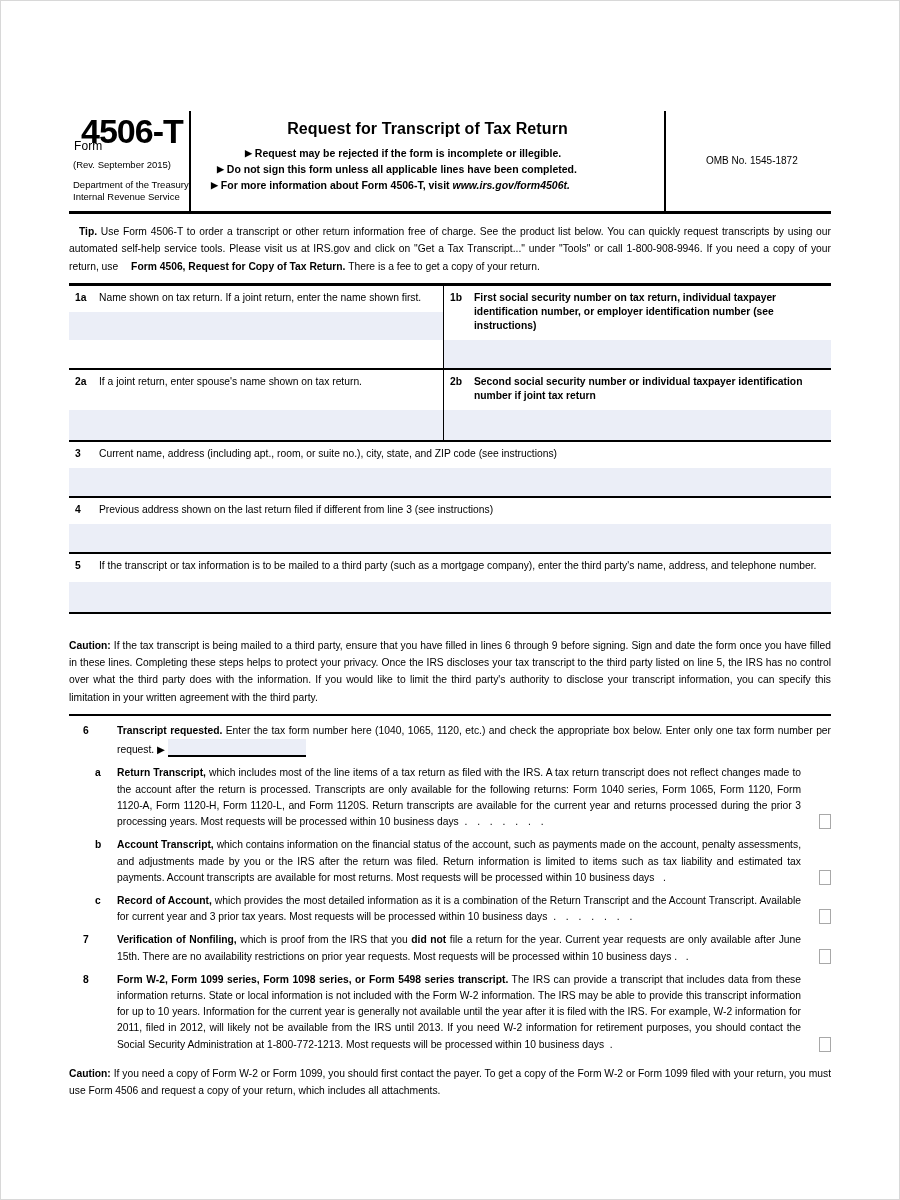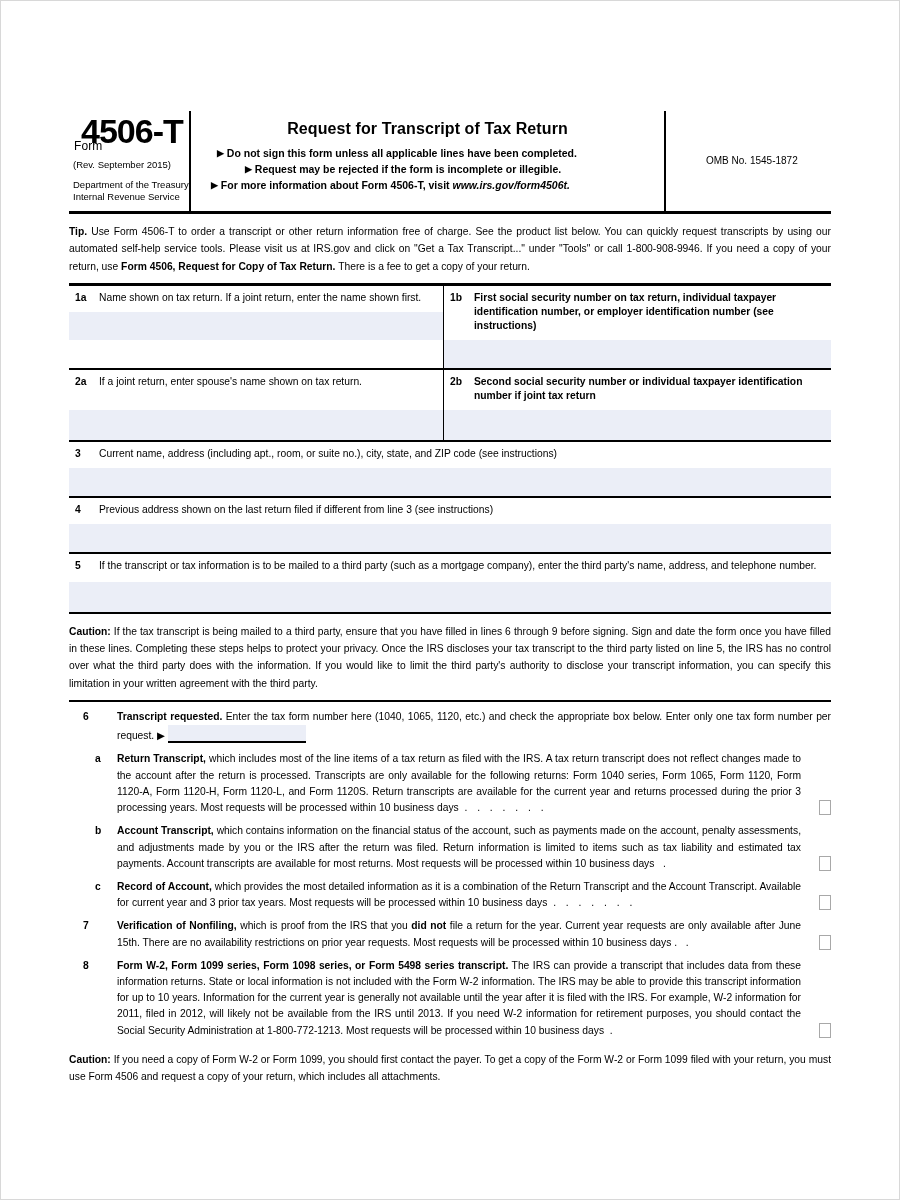--- a/index.html
+++ b/index.html
@@ -111,21 +111,21 @@
   }
 
   
   .tip {
     font-size: 10.3px;
     line-height: 17.3px;
     text-align: justify;
     padding: 9px 0 8px 0;
     border-bottom: 3px solid #000;
   }
-  .tip b { font-weight: bold; }
+  .tip b { font-weight: bold; margin-left: 10px; }
 
   
   .grid-row {
     display: flex;
     border-bottom: 2.5px solid #000;
   }
   .cell {
     box-sizing: border-box;
     position: relative;
   }
@@ -158,21 +158,21 @@
     border-bottom: 2.5px solid #000;
     position: relative;
   }
   .fullrow .cellpad { padding: 5px 8px 0 6px; }
 
   
   .caution {
     font-size: 10.3px;
     line-height: 17.3px;
     text-align: justify;
-    padding: 9px 0 8px 0;
+    padding: 23px 0 8px 0;
   }
   .caution.bordered { border-bottom: 2.5px solid #000; }
   .caution b { font-weight: bold; }
 
   
   .item {
     display: flex;
     font-size: 10.3px;
     line-height: 16.2px;
     padding: 7px 0 0 0;
@@ -224,27 +224,27 @@
         <div class="formnum">4506-T</div>
         <div class="rev">(Rev. September 2015)</div>
         <div class="dept">
           <div>Department of the Treasury</div>
           <div>Internal Revenue Service</div>
         </div>
       </div>
 
       <div class="hdr-mid">
         <div class="hdr-title">Request for Transcript of Tax Return</div>
+        <div class="hdr-bullet b2">
+          <span class="arrow">▶</span>
+          <span>Request may be rejected if the form is incomplete or illegible.</span>
+        </div>
         <div class="hdr-bullet b1">
           <span class="arrow">▶</span>
           <span>Do not sign this form unless all applicable lines have been completed.</span>
-        </div>
-        <div class="hdr-bullet b2">
-          <span class="arrow">▶</span>
-          <span>Request may be rejected if the form is incomplete or illegible.</span>
         </div>
         <div class="hdr-bullet b3">
           <span class="arrow">▶</span>
           <span>For more information about Form 4506-T, visit </span><span class="ital">www.irs.gov/form4506t.</span>
         </div>
       </div>
 
       <div class="hdr-right">
         <div class="omb">OMB No. 1545-1872</div>
       </div>

